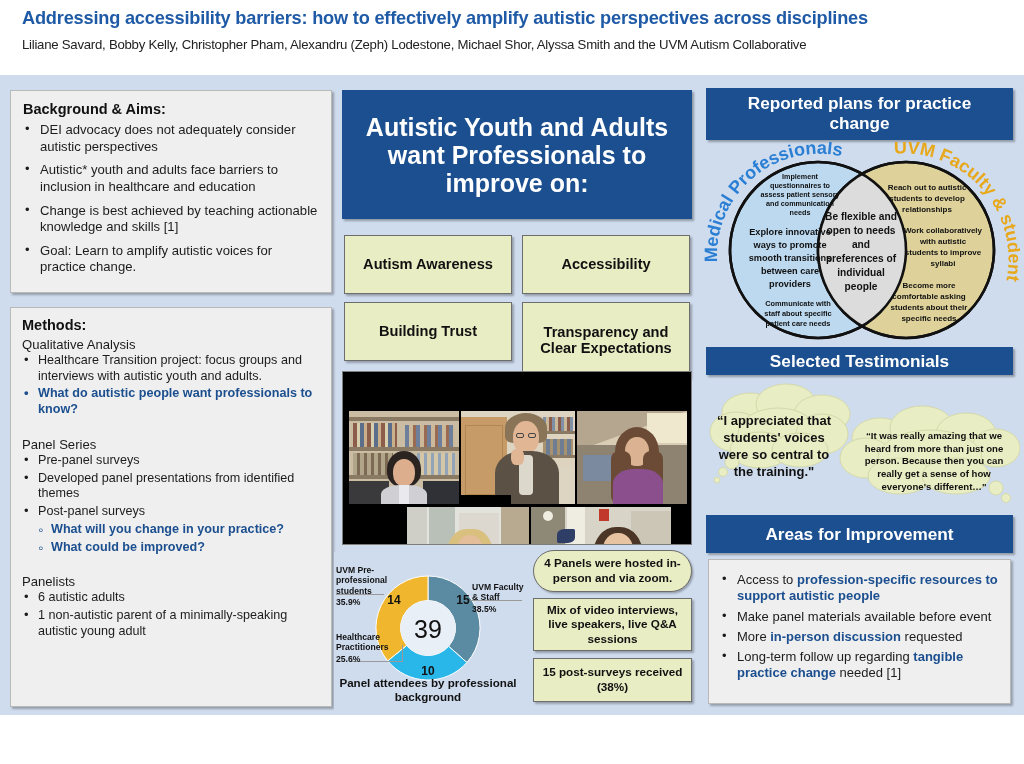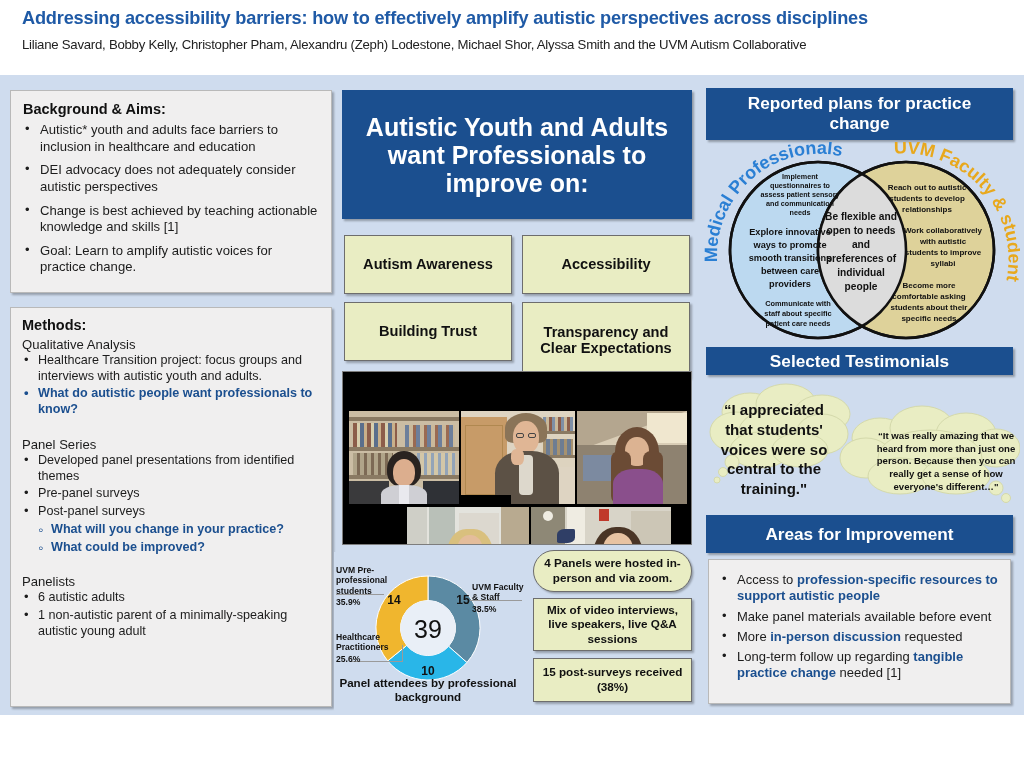--- a/index.html
+++ b/index.html
@@ -129,42 +129,42 @@
 <div id="poster">
 
   <div class="titlebar">
     <div class="poster-title">Addressing accessibility barriers: how to effectively amplify autistic perspectives across disciplines</div>
     <div class="poster-authors">Liliane Savard, Bobby Kelly, Christopher Pham, Alexandru (Zeph) Lodestone, Michael Shor, Alyssa Smith and the UVM Autism Collaborative</div>
   </div>
 
   <div class="panel" id="bg-panel">
     <div class="sec-title">Background &amp; Aims:</div>
     <ul>
+      <li>DEI advocacy does not adequately consider autistic perspectives</li>
       <li>Autistic* youth and adults face barriers to inclusion in healthcare and education</li>
-      <li>DEI advocacy does not adequately consider autistic perspectives</li>
       <li>Change is best achieved by teaching actionable knowledge and skills [1]</li>
       <li>Goal: Learn to amplify autistic voices for practice change.</li>
     </ul>
   </div>
 
   <div class="panel" id="methods-panel">
     <div class="sec-title">Methods:</div>
 
     <div class="sub">Qualitative Analysis</div>
     <ul>
       <li>Healthcare Transition project: focus groups and interviews with autistic youth and adults.</li>
       <li class="blue">What do autistic people want professionals to know?</li>
     </ul>
 
     <div class="gap"></div>
 
     <div class="sub">Panel Series</div>
     <ul>
+      <li>Pre-panel surveys</li>
       <li>Developed panel presentations from identified themes</li>
-      <li>Pre-panel surveys</li>
       <li>Post-panel surveys</li>
       <li class="hollow blue">What will you change in your practice?</li>
       <li class="hollow blue">What could be improved?</li>
     </ul>
 
     <div class="gap"></div>
 
     <div class="sub">Panelists</div>
     <ul>
       <li>6 autistic adults</li>
@@ -406,22 +406,22 @@
         <ellipse cx="266" cy="54" rx="30" ry="21"></ellipse>
         <ellipse cx="296" cy="68" rx="24" ry="19"></ellipse>
         <ellipse cx="166" cy="78" rx="26" ry="20"></ellipse>
         <ellipse cx="230" cy="78" rx="52" ry="28"></ellipse>
         <ellipse cx="200" cy="96" rx="32" ry="18"></ellipse>
         <ellipse cx="256" cy="96" rx="34" ry="18"></ellipse>
         <circle cx="296" cy="108" r="7"></circle>
         <circle cx="306" cy="118" r="4.5"></circle>
       </g>
     </svg>
-    <div class="cloud-txt" style="left:12px;top:20px;width:124px;font-size:15px;line-height:1.32;">“I appreciated that students' voices were so central to the training."</div>
-    <div class="cloud-txt" style="left:176px;top:50px;width:140px;font-size:9.6px;line-height:1.32;">“It was really amazing that we heard from more than just one person. Because then you can really get a sense of how everyone's different…"</div>
+    <div class="cloud-txt" style="left:12px;top:32px;width:124px;font-size:13px;line-height:1.32;">“I appreciated that students' voices were so central to the training."</div>
+    <div class="cloud-txt" style="left:164px;top:50px;width:140px;font-size:9.6px;line-height:1.32;">“It was really amazing that we heard from more than just one person. Because then you can really get a sense of how everyone's different…"</div>
   </div>
 
   <div class="hdr" id="imp-hdr">Areas for Improvement</div>
   <div class="panel" id="imp-panel">
     <ul>
       <li><span>Access to </span><span class="blue">profession-specific resources to support autistic people</span><span></span></li>
       <li><span>Make panel materials available before event</span><span class="blue"></span><span></span></li>
       <li><span>More </span><span class="blue">in-person discussion</span><span> requested</span></li>
       <li><span>Long-term follow up regarding </span><span class="blue">tangible practice change</span><span> needed [1]</span></li>
     </ul>

